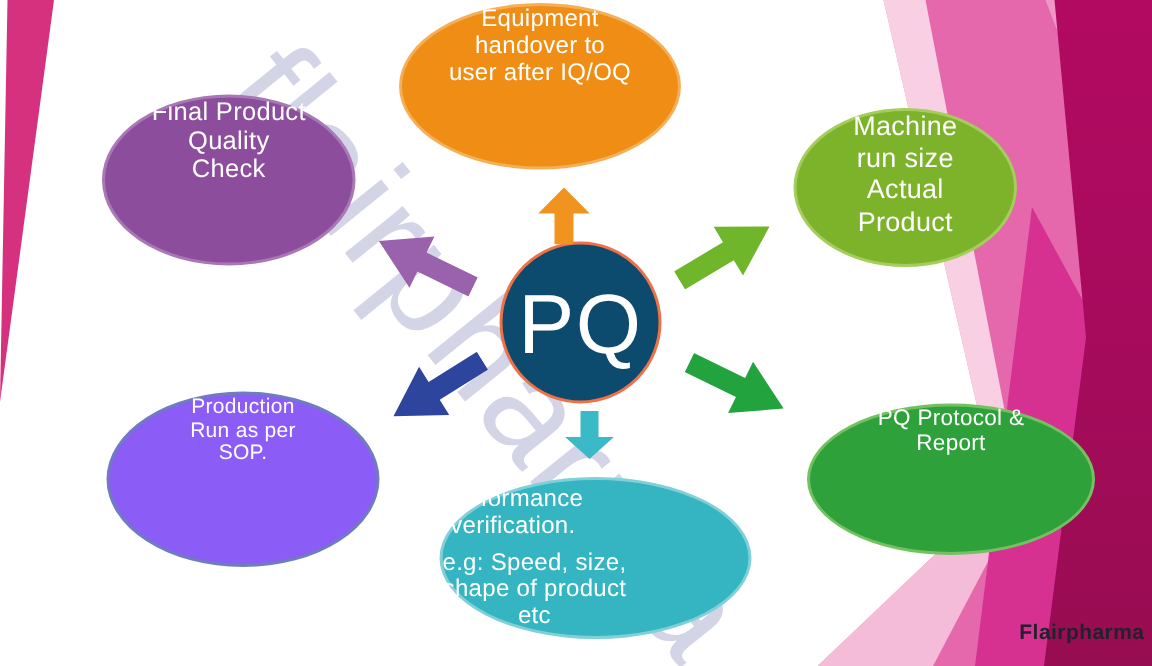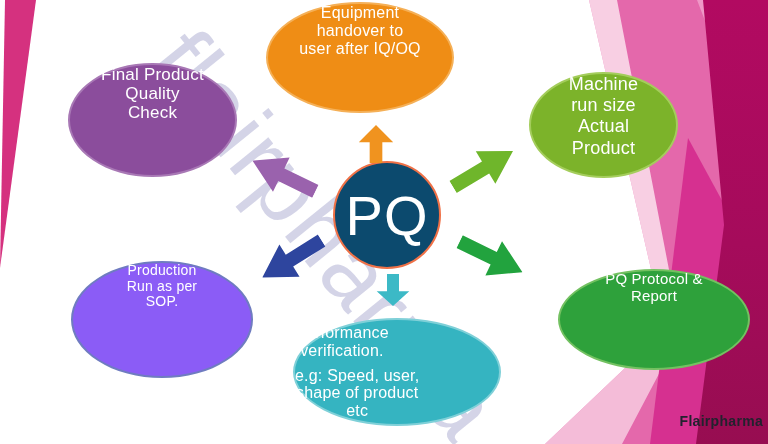--- a/index.html
+++ b/index.html
@@ -32,21 +32,21 @@
     display:flex;align-items:flex-start;justify-content:center;
     color:#ffffff;text-align:center;white-space:pre-line;
     line-height:1.12;letter-spacing:.2px;
   }
   .n-equipment{left:266px;top:2px;width:184px;height:107px;background:#ef8d15;border:2px solid #f5b057;font-size:16px;}
   .n-final{left:68px;top:63px;width:165px;height:110px;background:#8b4d9c;border:2px solid #a878b5;font-size:17px;}
   .n-machine{left:529px;top:72px;width:145px;height:102px;background:#7cb32a;border:2px solid #a4cd5c;font-size:18px;line-height:1.18;}
   .n-production{left:71px;top:261px;width:178px;height:113px;background:#8b5cf6;border:2px solid #6f7cc0;font-size:14px;}
   .n-performance{left:293px;top:318px;width:204px;height:104px;background:#35b4c1;border:2px solid #7fd0d8;font-size:16px;flex-direction:column;}
   .n-performance .gap{height:7px;}
-  .n-protocol{left:558px;top:269px;width:188px;height:97px;background:#2ea13b;border:2px solid #73c161;font-size:15px;}
+  .n-protocol{left:538px;top:269px;width:188px;height:97px;background:#2ea13b;border:2px solid #73c161;font-size:15px;}
   .center-circle{
     position:absolute;left:333px;top:161px;width:104px;height:104px;z-index:2;
     background:#0c4a6e;border:2px solid #ef7147;border-radius:50%;
     display:flex;align-items:center;justify-content:center;
     color:#fff;font-size:56px;letter-spacing:1px;
   }
   
   .arrow{position:absolute;z-index:2;}
   
   .brand{
@@ -91,21 +91,21 @@
   <div class="node n-production">
     <span>Production
 Run as per
 SOP.</span>
   </div>
 
   <div class="node n-performance">
     <span>Performance
 verification.</span>
     <span class="gap"></span>
-    <span>e.g: Speed, user,
+    <span>e.g: Speed, size,
 shape of product
 etc</span>
   </div>
 
   <div class="node n-protocol">
     <span>PQ Protocol &amp;
 Report</span>
   </div>
 
   <div class="center-circle">

